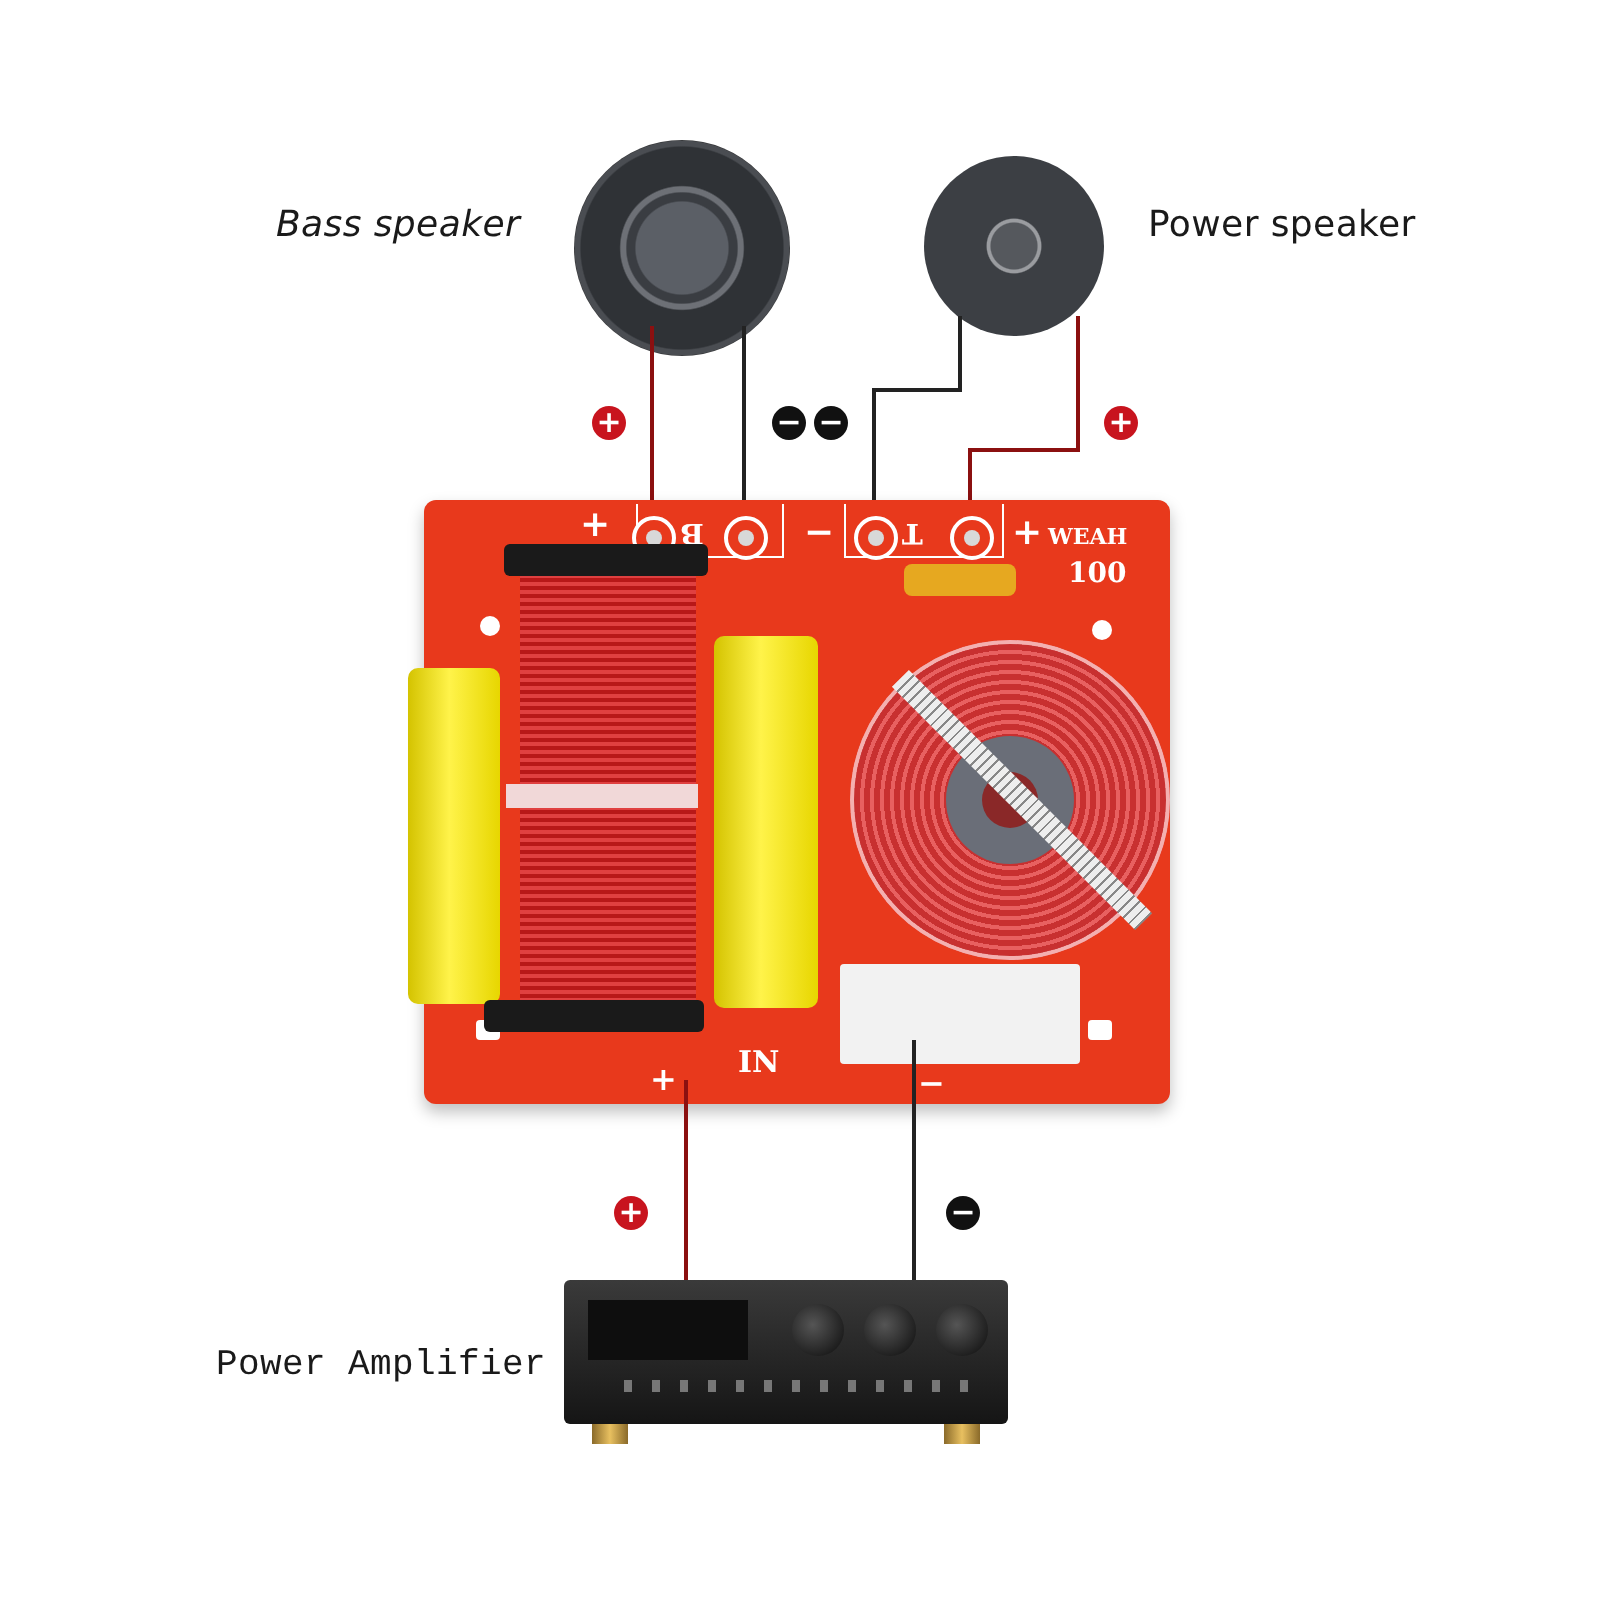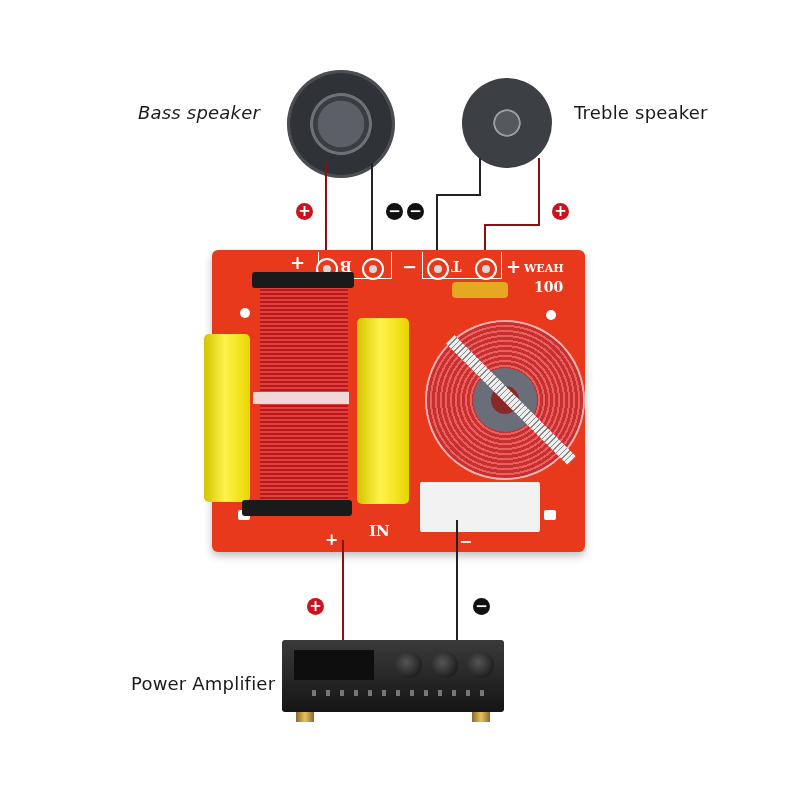--- a/index.html
+++ b/index.html
@@ -29,22 +29,22 @@
   .speaker-bass { position:absolute; left:287px; top:70px; width:108px; height:108px; border-radius:50%; background:radial-gradient(circle,#5b5f66 0 30%,#3a3d42 31% 36%,#6d7076 37% 40%,#2f3236 41% 66%,#4a4d52 67% 70%,#222 71%); }
   .speaker-treble { position:absolute; left:462px; top:78px; width:90px; height:90px; border-radius:50%; background:radial-gradient(circle,#55585d 0 18%,#9a9ca0 19% 21%,#3c3f44 22% 100%); }
   .amp { position:absolute; left:282px; top:640px; width:222px; height:72px; background:linear-gradient(180deg,#3a3a3a,#151515); border-radius:3px; }
   .amp-knob { position:absolute; width:26px; height:26px; border-radius:50%; background:radial-gradient(circle at 40% 40%,#555,#0a0a0a); }
   .amp-foot { position:absolute; width:18px; height:10px; background:linear-gradient(90deg,#8a6a2a,#e8c060,#8a6a2a); bottom:-10px; }
 </style>
 </head>
 <body>
 
 <div class="label" style="left:138px; top:102px;font-style:italic;">Bass speaker</div>
-<div class="label" style="left:574px; top:102px;">Treble speaker</div>
-<div class="label" style="left:131px; top:673px;">Power Amplifier</div>
+<div class="label" style="left:574px; top:102px;">Power speaker</div>
+<div class="label" style="left:108px; top:673px;font-family:Liberation Mono, monospace;">Power Amplifier</div>
 
 <div class="speaker-bass"></div>
 <div class="speaker-treble"></div>
 
 <div class="wire wire-red" style="left:325px; top:163px; width:2px; height:102px;"></div>
 <div class="wire wire-black" style="left:371px; top:163px; width:2px; height:102px;"></div>
 
 <div class="wire wire-black" style="left:479px; top:158px; width:2px; height:36px;"></div>
 <div class="wire wire-black" style="left:436px; top:194px; width:45px; height:2px;"></div>
 <div class="wire wire-black" style="left:436px; top:194px; width:2px; height:71px;"></div>

